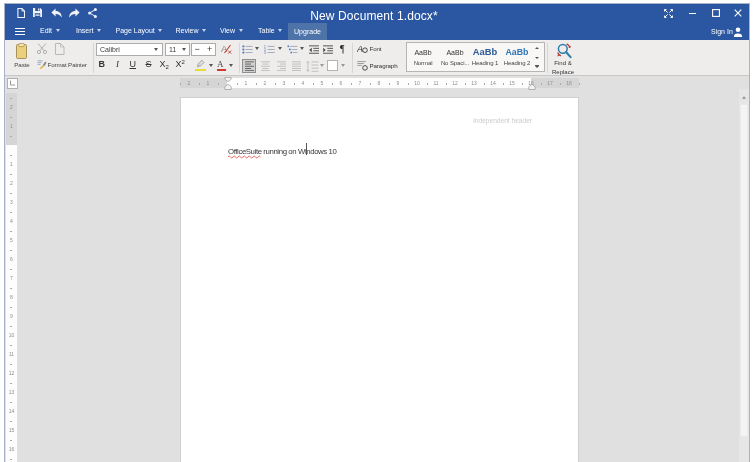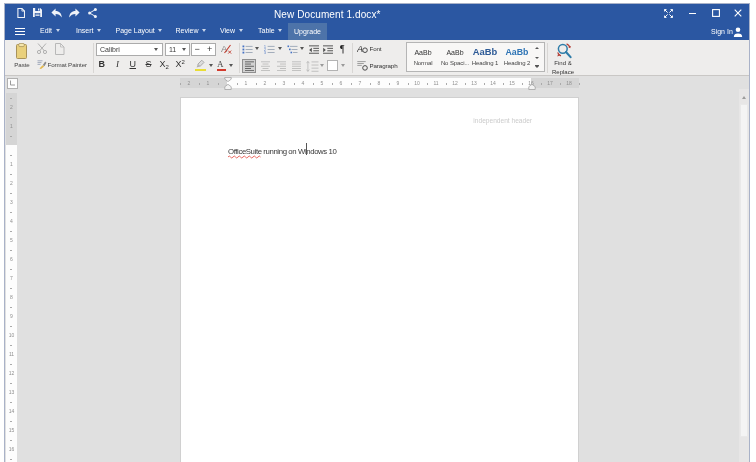--- a/index.html
+++ b/index.html
@@ -32,21 +32,21 @@
     <path d="M6.4 0.4 L6.4 3.0 C2.8 3.0 0.4 5.2 0.2 9.6 C1.8 6.8 3.8 5.9 6.4 5.9 L6.4 8.5 L10.6 4.5 Z" fill="#ffffff" opacity="0.92"></path>
   </svg>
 <svg class="ic" style="left:88px;top:8px" width="9" height="10" viewBox="0 0 9 10">
     <g opacity="0.92">
       <circle cx="7.4" cy="1.6" r="1.5" fill="#ffffff"></circle>
       <circle cx="1.6" cy="5" r="1.5" fill="#ffffff"></circle>
       <circle cx="7.4" cy="8.4" r="1.5" fill="#ffffff"></circle>
       <path d="M1.6 5 L7.4 1.6 M1.6 5 L7.4 8.4" stroke="#ffffff" stroke-width="1"></path>
     </g>
   </svg>
-<div class="ab" style="left:274px;top:9px;width:200px;font-size:10px;color:#fff;letter-spacing:.1px">New Document 1.docx*</div>
+<div class="ab" style="left:274px;top:9px;width:200px;text-align:center;font-size:12px;color:#fff;letter-spacing:.1px">New Document 1.docx*</div>
 <svg class="ic" style="left:664px;top:9px" width="9" height="9" viewBox="0 0 9 9">
     <path d="M3.6 3.6 L0.7 0.7 M5.4 3.6 L8.3 0.7 M3.6 5.4 L0.7 8.3 M5.4 5.4 L8.3 8.3" stroke="#ffffff" stroke-width="1"></path>
     <path d="M0.5 0.5 h2 M0.5 0.5 v2 M8.5 0.5 h-2 M8.5 0.5 v2 M0.5 8.5 h2 M0.5 8.5 v-2 M8.5 8.5 h-2 M8.5 8.5 v-2" stroke="#ffffff" stroke-width="0.9"></path>
   </svg>
 <div class="ab" style="left:689px;top:12.5px;width:7px;height:1.2px;background:#ffffff"></div>
 <svg class="ic" style="left:712px;top:9px" width="8" height="8" viewBox="0 0 8 8">
     <rect x="0.6" y="0.6" width="6.8" height="6.8" fill="none" stroke="#ffffff" stroke-width="1.1"></rect>
   </svg>
 <svg class="ic" style="left:734px;top:9px" width="8" height="8" viewBox="0 0 8 8">
     <path d="M0.7 0.7 L7.3 7.3 M7.3 0.7 L0.7 7.3" stroke="#ffffff" stroke-width="1.1"></path>

